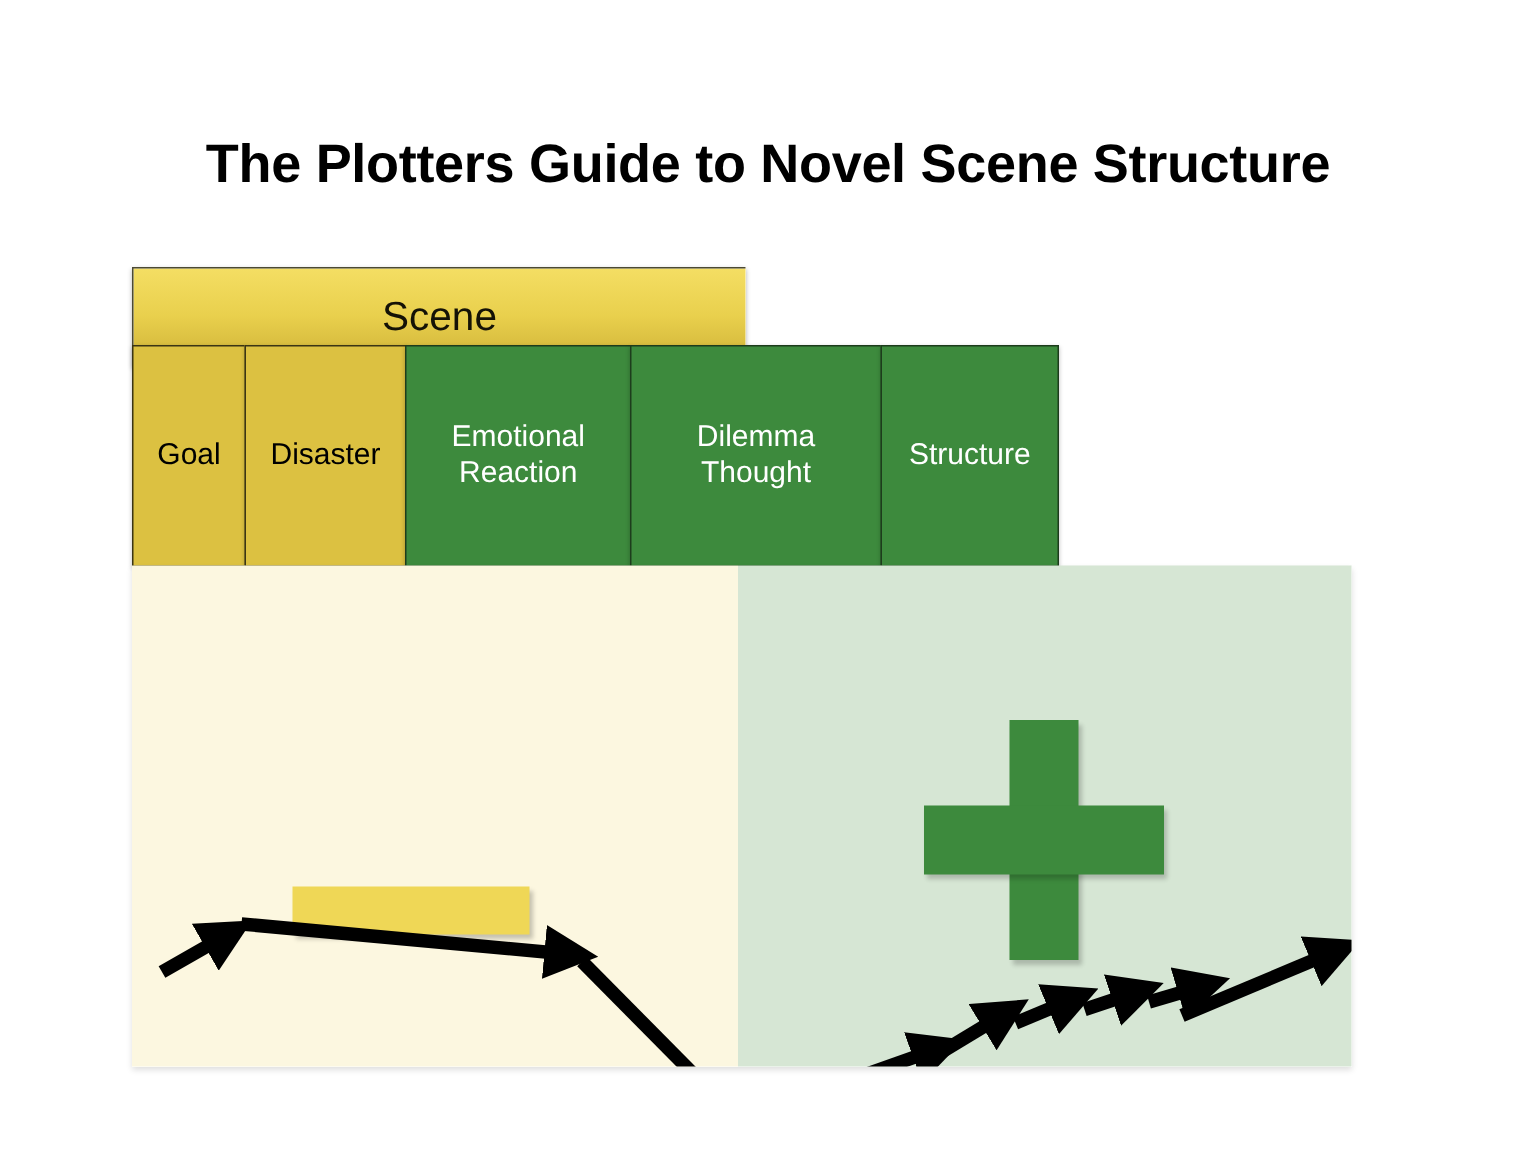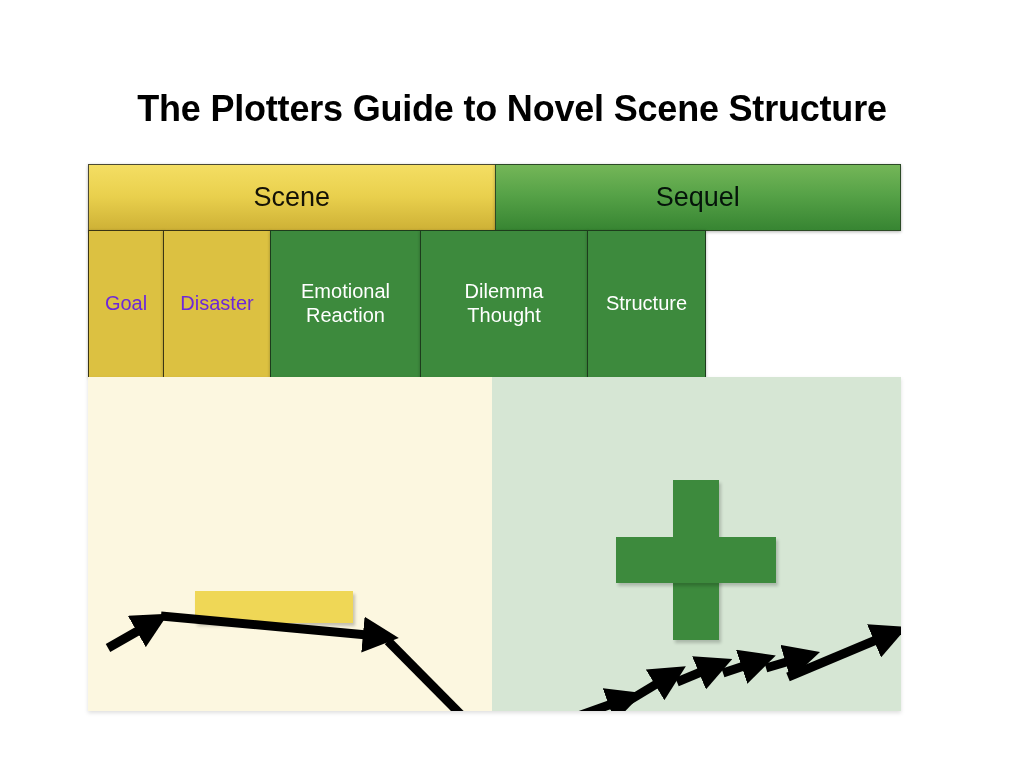--- a/index.html
+++ b/index.html
@@ -59,20 +59,21 @@
     font-weight: normal;
     border: 1px solid #4c4a33;
     box-shadow: 0 1px 3px rgba(0,0,0,0.30);
   }
   .header-cell.scene {
     width: 409px;
     background: linear-gradient(to bottom, #f3dd62 0%, #eed css, #e8cf4c 45%, #cdb036 100%);
     background: linear-gradient(to bottom, #f4de63 0%, #e9d04d 48%, #ceb136 100%);
     color: #141206;
     border-right: none;
+    margin-top: 14px;
   }
   .header-cell.sequel {
     width: 409px;
     background: linear-gradient(to bottom, #74b658 0%, #56a247 46%, #378532 100%);
     color: #05140a;
     border-color: #2c4a26;
   }
 
   
   .subheader-row {
@@ -90,21 +91,21 @@
     align-items: center;
     justify-content: center;
     text-align: center;
     font-size: 20px;
     line-height: 1.18;
     border: 1px solid #23210f;
     box-shadow: 0 1px 3px rgba(0,0,0,0.28);
   }
   .sub-cell.yellow {
     background: #dcc141;
-    color: #6d28d9;
+    color: #000000;
     border-color: #3a3514;
   }
   .sub-cell.green {
     background: #3d8a3d;
     color: #ffffff;
     border-color: #1d3c1c;
   }
   .sub-cell + .sub-cell { margin-left: -1px; }
 
   .w-goal     { width: 76px; }
@@ -177,21 +178,20 @@
 </style>
 </head>
 <body>
 
 <div class="page-title">The Plotters Guide to Novel Scene Structure</div>
 
 <div class="diagram">
 
   <div class="header-row">
     <div class="header-cell scene">Scene</div>
-    <div class="header-cell sequel">Sequel</div>
   </div>
 
   <div class="subheader-row">
     <div class="sub-cell yellow w-goal">Goal</div>
     <div class="sub-cell yellow w-disaster">Disaster</div>
     <div class="sub-cell green w-emotional">Emotional<br>Reaction</div>
     <div class="sub-cell green w-dilemma">Dilemma<br>Thought</div>
     <div class="sub-cell green w-decision">Structure</div>
   </div>
 

